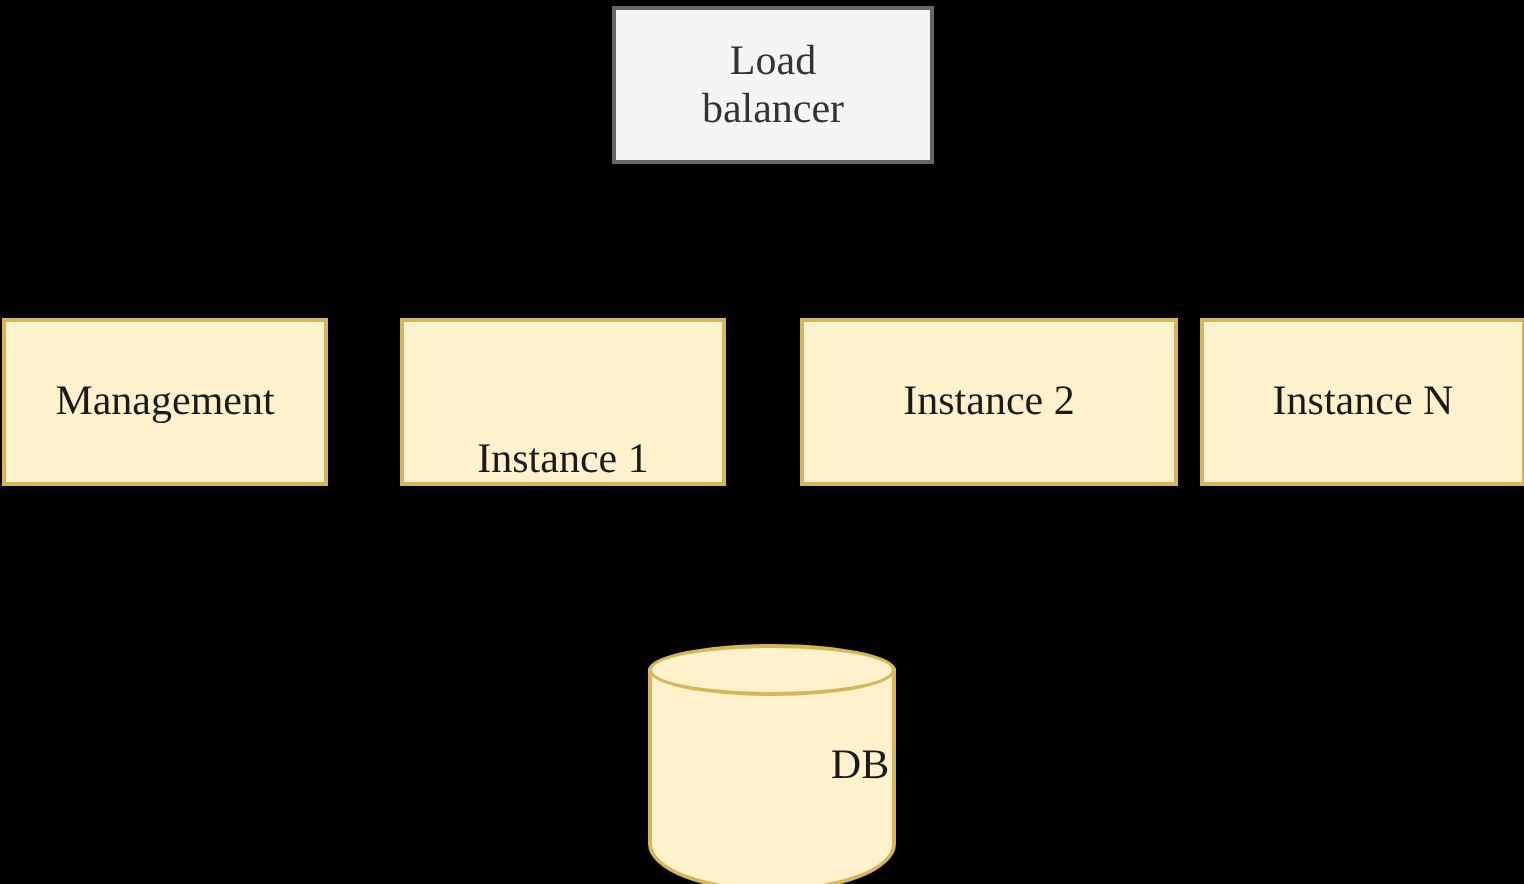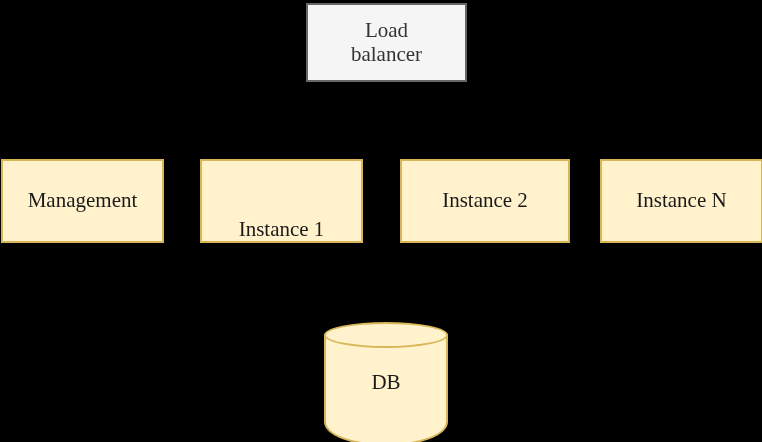--- a/index.html
+++ b/index.html
@@ -79,20 +79,21 @@
     border: 2px solid #D6B656;
     border-radius: 50% / 50%;
   }
   .cyl-label {
     position: absolute;
     left: 0;
     width: 100%;
     text-align: center;
     color: #1A1A1A;
     font-size: 21px;
+    padding-left: 44px;
   }
 
   
   .edge {
     position: absolute;
     background: #000000;
     transform-origin: 0 0;
   }
   .arrowhead {
     position: absolute;
@@ -149,21 +150,21 @@
   </div>
 
   <div class="node node-cream" style="left:1px; top:159px; width:163px; height:84px;">
     <span class="node-label">Management</span>
   </div>
 
   <div class="node node-cream" style="left:200px; top:159px; width:163px; height:84px;align-items:flex-end;">
     <span class="node-label">Instance 1</span>
   </div>
 
-  <div class="node node-cream" style="left:400px; top:159px; width:170px; height:84px;">
+  <div class="node node-cream" style="left:400px; top:159px; width:189px; height:84px;">
     <span class="node-label">Instance 2</span>
   </div>
 
   <div class="node node-cream" style="left:600px; top:159px; width:163px; height:84px;">
     <span class="node-label">Instance N</span>
   </div>
 
   <div class="cylinder" style="left:324px; top:322px; width:124px; height:124px;">
     <div class="cyl-body"></div>
     <div class="cyl-top"></div>

